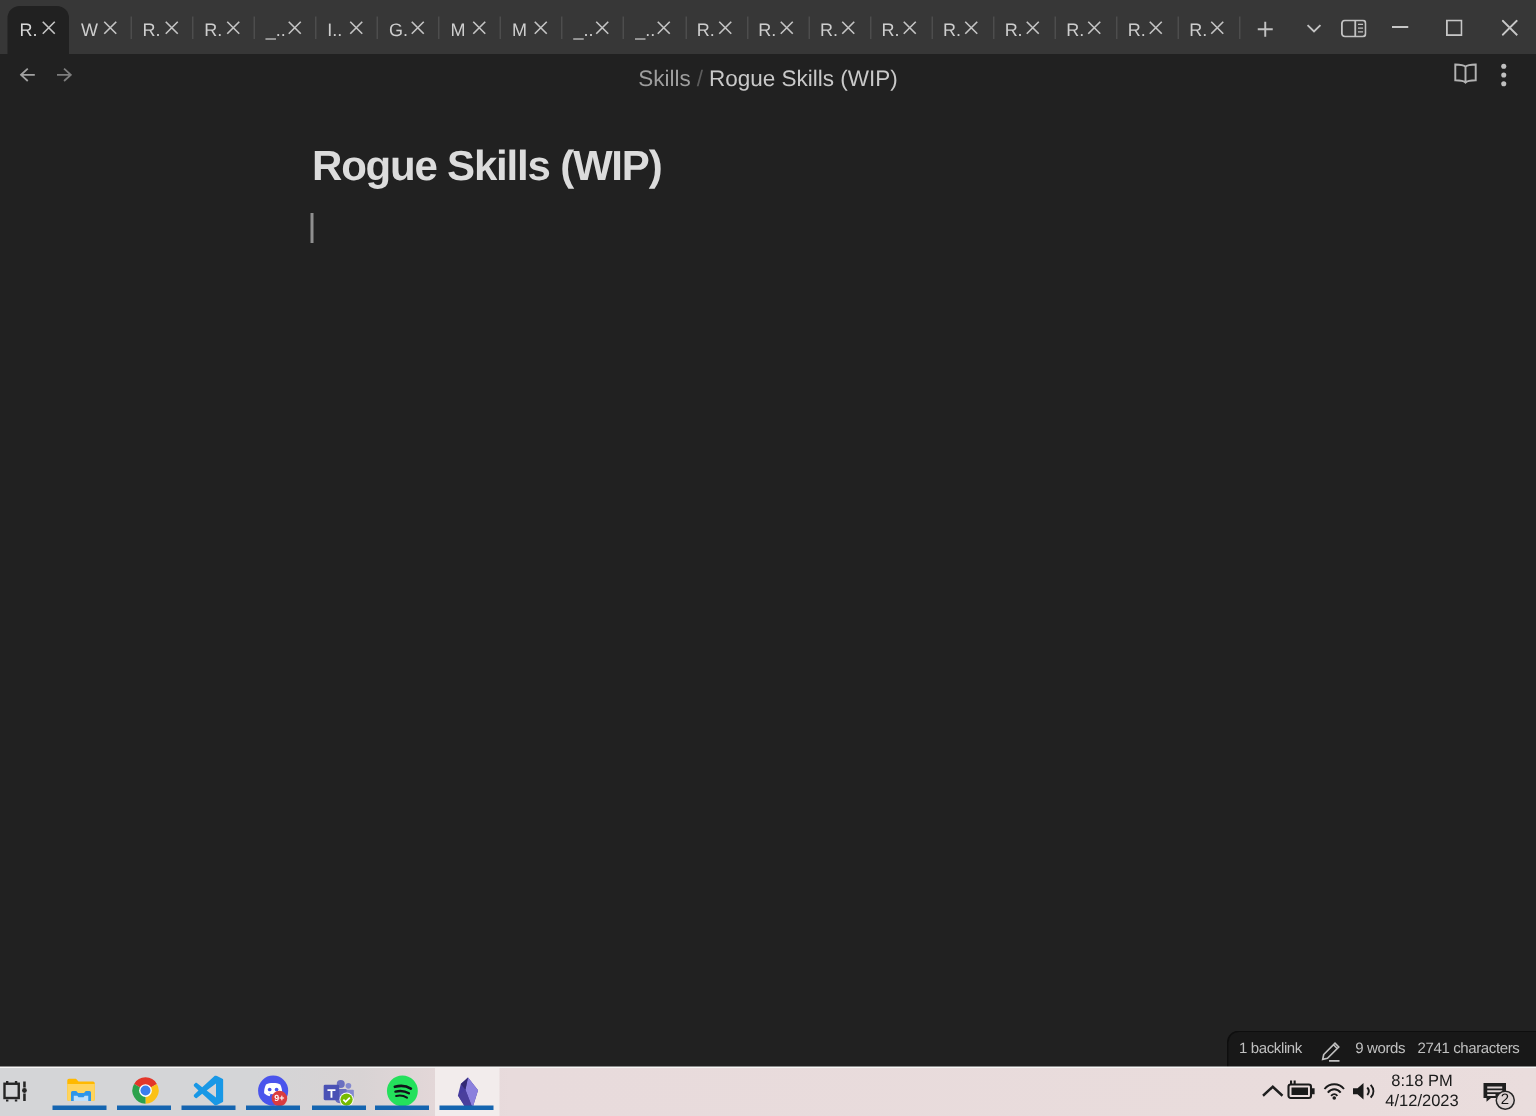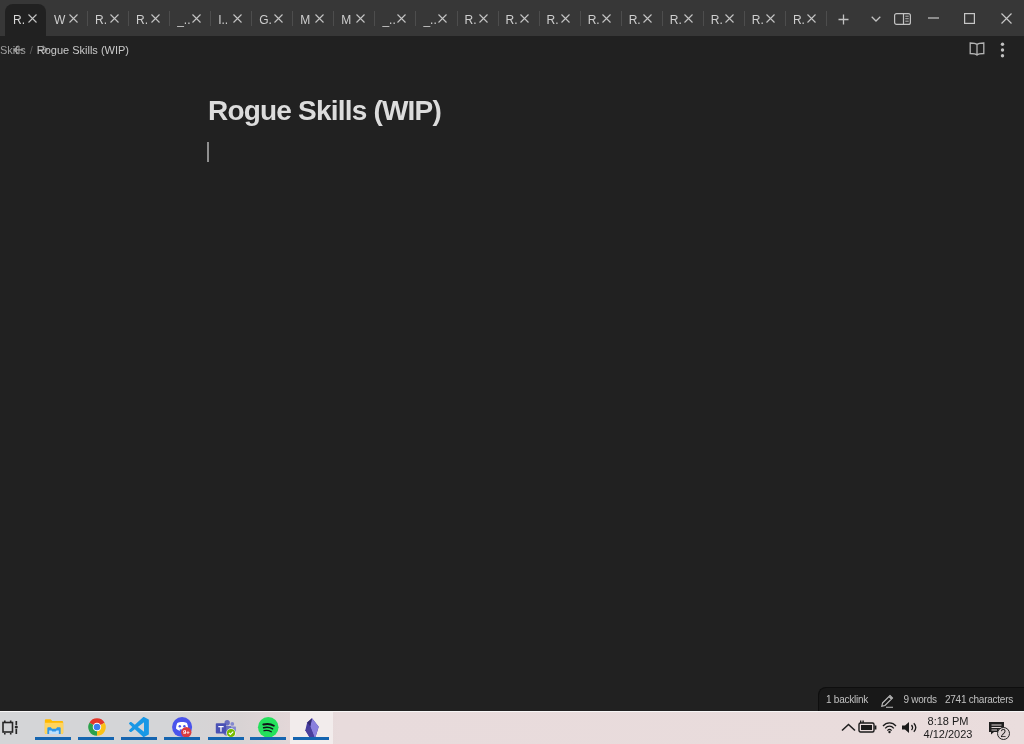--- a/index.html
+++ b/index.html
@@ -10,21 +10,21 @@
   #tabbar { position:absolute; left:0; top:0; width:1024px; height:36px; background:#373737; }
   .tab { position:absolute; top:4px; height:32px; font-size:12px; color:#cecece; }
   .tab .lbl { position:absolute; left:8px; top:9px; }
   .sep { position:absolute; top:11px; width:1px; height:15px; background:#4d4d4d; }
   #activetab { position:absolute; left:5px; top:4px; width:41px; height:32px;
     background:#212121; border-radius:8px 8px 0 0; color:#d8d8d8; font-size:12px; }
   #activetab .lbl { position:absolute; left:8px; top:9px; }
   .xicon { stroke:#c4c4c4; stroke-width:1.1; fill:none; }
   
   #navbar { position:absolute; left:0; top:36px; width:1024px; height:28px; background:#212121; }
-  #crumbs { position:absolute; top:7.5px; width:100%; font-size:11px; color:#c9c9c9; }
+  #crumbs { position:absolute; top:7.5px; width:100%; text-align:center; font-size:15px; color:#c9c9c9; }
   #crumbs .dim { color:#9e9e9e; }
   #crumbs .slash { color:#5c5c5c; padding:0 4px; }
   
   #editor { position:absolute; left:0; top:64px; width:1024px; height:646.5px; background:#212121; }
   #h1 { position:absolute; left:208px; top:31px; font-size:28px; font-weight:bold; color:#dcdcdc; letter-spacing:-0.8px; }
   #caret { position:absolute; left:207px; top:78px; width:1.5px; height:20px; background:#8f8f8f; }
   
   #status { position:absolute; left:818px; top:687px; width:206px; height:25px; background:#181818;
     border-top:1px solid #0e0e0e; border-left:1px solid #0e0e0e; border-top-left-radius:8px;
     color:#c0c0c0; font-size:10px; letter-spacing:-0.25px; }

